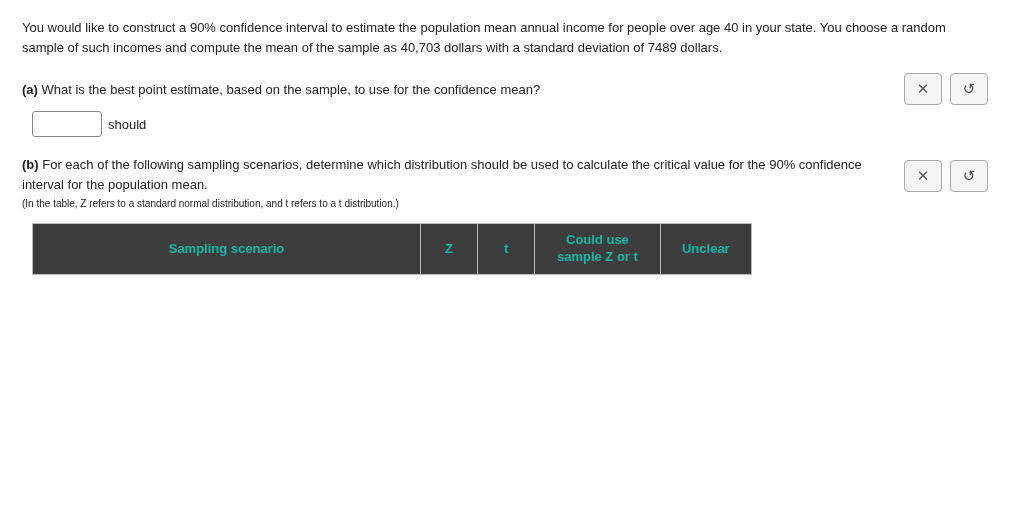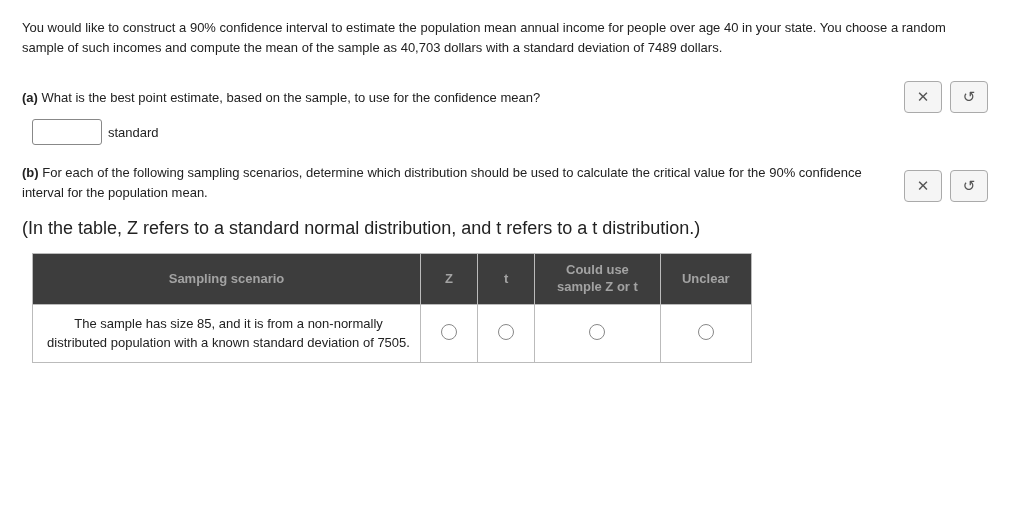--- a/index.html
+++ b/index.html
@@ -8,21 +8,21 @@
       font-size: 13px;
       background: #fff;
       color: #222;
       padding: 18px 22px;
       width: 1010px;
       min-height: 521px;
     }
     .intro-text {
       font-size: 13px;
       line-height: 1.5;
-      margin-bottom: 24px;
+      margin-bottom: 16px;
     }
     .part-a {
       margin-bottom: 18px;
     }
     .part-a-row {
       display: flex;
       align-items: center;
       justify-content: space-between;
       margin-bottom: 6px;
     }
@@ -64,54 +64,54 @@
       font-size: 13px;
     }
     .dollar-label {
       font-size: 13px;
     }
     .part-b {
       margin-bottom: 14px;
     }
     .part-b-row {
       display: flex;
-      align-items: flex-end;
+      align-items: center;
       justify-content: space-between;
-      margin-bottom: 16px;
+      margin-bottom: 4px;
     }
     .part-b-text {
       font-size: 13px;
       line-height: 1.5;
       flex: 1;
     }
     .btn-group-b {
       display: flex;
       gap: 8px;
       margin-left: 20px;
       margin-top: 2px;
     }
     .note-text {
-      font-size: 18px;
+      font-size: 10px;
       margin-bottom: 0;
     }
     
     .dist-table {
       border-collapse: collapse;
       width: 720px;
       margin-left: 10px;
     }
     .dist-table th, .dist-table td {
       border: 1px solid #bbb;
       padding: 0;
       text-align: center;
       vertical-align: middle;
     }
     .dist-table thead tr {
       background: #3d3d3d;
-      color: #a3a3a3;
+      color: #14b8a6;
     }
     .dist-table thead th {
       padding: 8px 10px;
       font-size: 13px;
       font-weight: 600;
     }
     .th-scenario {
       text-align: center;
       width: 340px;
     }
@@ -157,21 +157,21 @@
     <span class="part-a-question">
       <strong>(a)</strong> <span>What is the best point estimate, based on the sample, to use for the confidence mean?</span>
     </span>
     <div class="btn-group-a">
       <button class="icon-btn">✕</button>
       <button class="icon-btn">↺</button>
     </div>
   </div>
   <div class="input-row">
     <input class="dollar-input" type="text" value="" placeholder="" style="">
-    <span class="dollar-label">standard</span>
+    <span class="dollar-label">should</span>
   </div>
 </div>
 
 <div class="part-b">
   <div class="part-b-row">
     <span class="part-b-text">
       <strong>(b)</strong> <span>For each of the following sampling scenarios, determine which distribution should be used to calculate the critical value for the 90% confidence interval for the population mean.</span>
     </span>
     <div class="btn-group-b">
       <button class="icon-btn">✕</button>
@@ -185,21 +185,14 @@
   <thead>
     <tr>
       <th class="th-scenario">Sampling scenario</th>
       <th class="th-z">Z</th>
       <th class="th-t">t</th>
       <th class="th-either">Could use sample Z or t</th>
       <th class="th-unclear">Unclear</th>
     </tr>
   </thead>
   <tbody id="table-body">
-  <tr>
-        <td class="td-scenario">The sample has size 85, and it is from a non-normally distributed population with a known standard deviation of 7505.</td>
-        <td class="radio-cell"><span class="radio-circle"></span></td>
-        <td class="radio-cell"><span class="radio-circle"></span></td>
-        <td class="radio-cell"><span class="radio-circle"></span></td>
-        <td class="radio-cell"><span class="radio-circle"></span></td>
-      </tr>
     </tbody>
 </table>
 
 </body></html>

